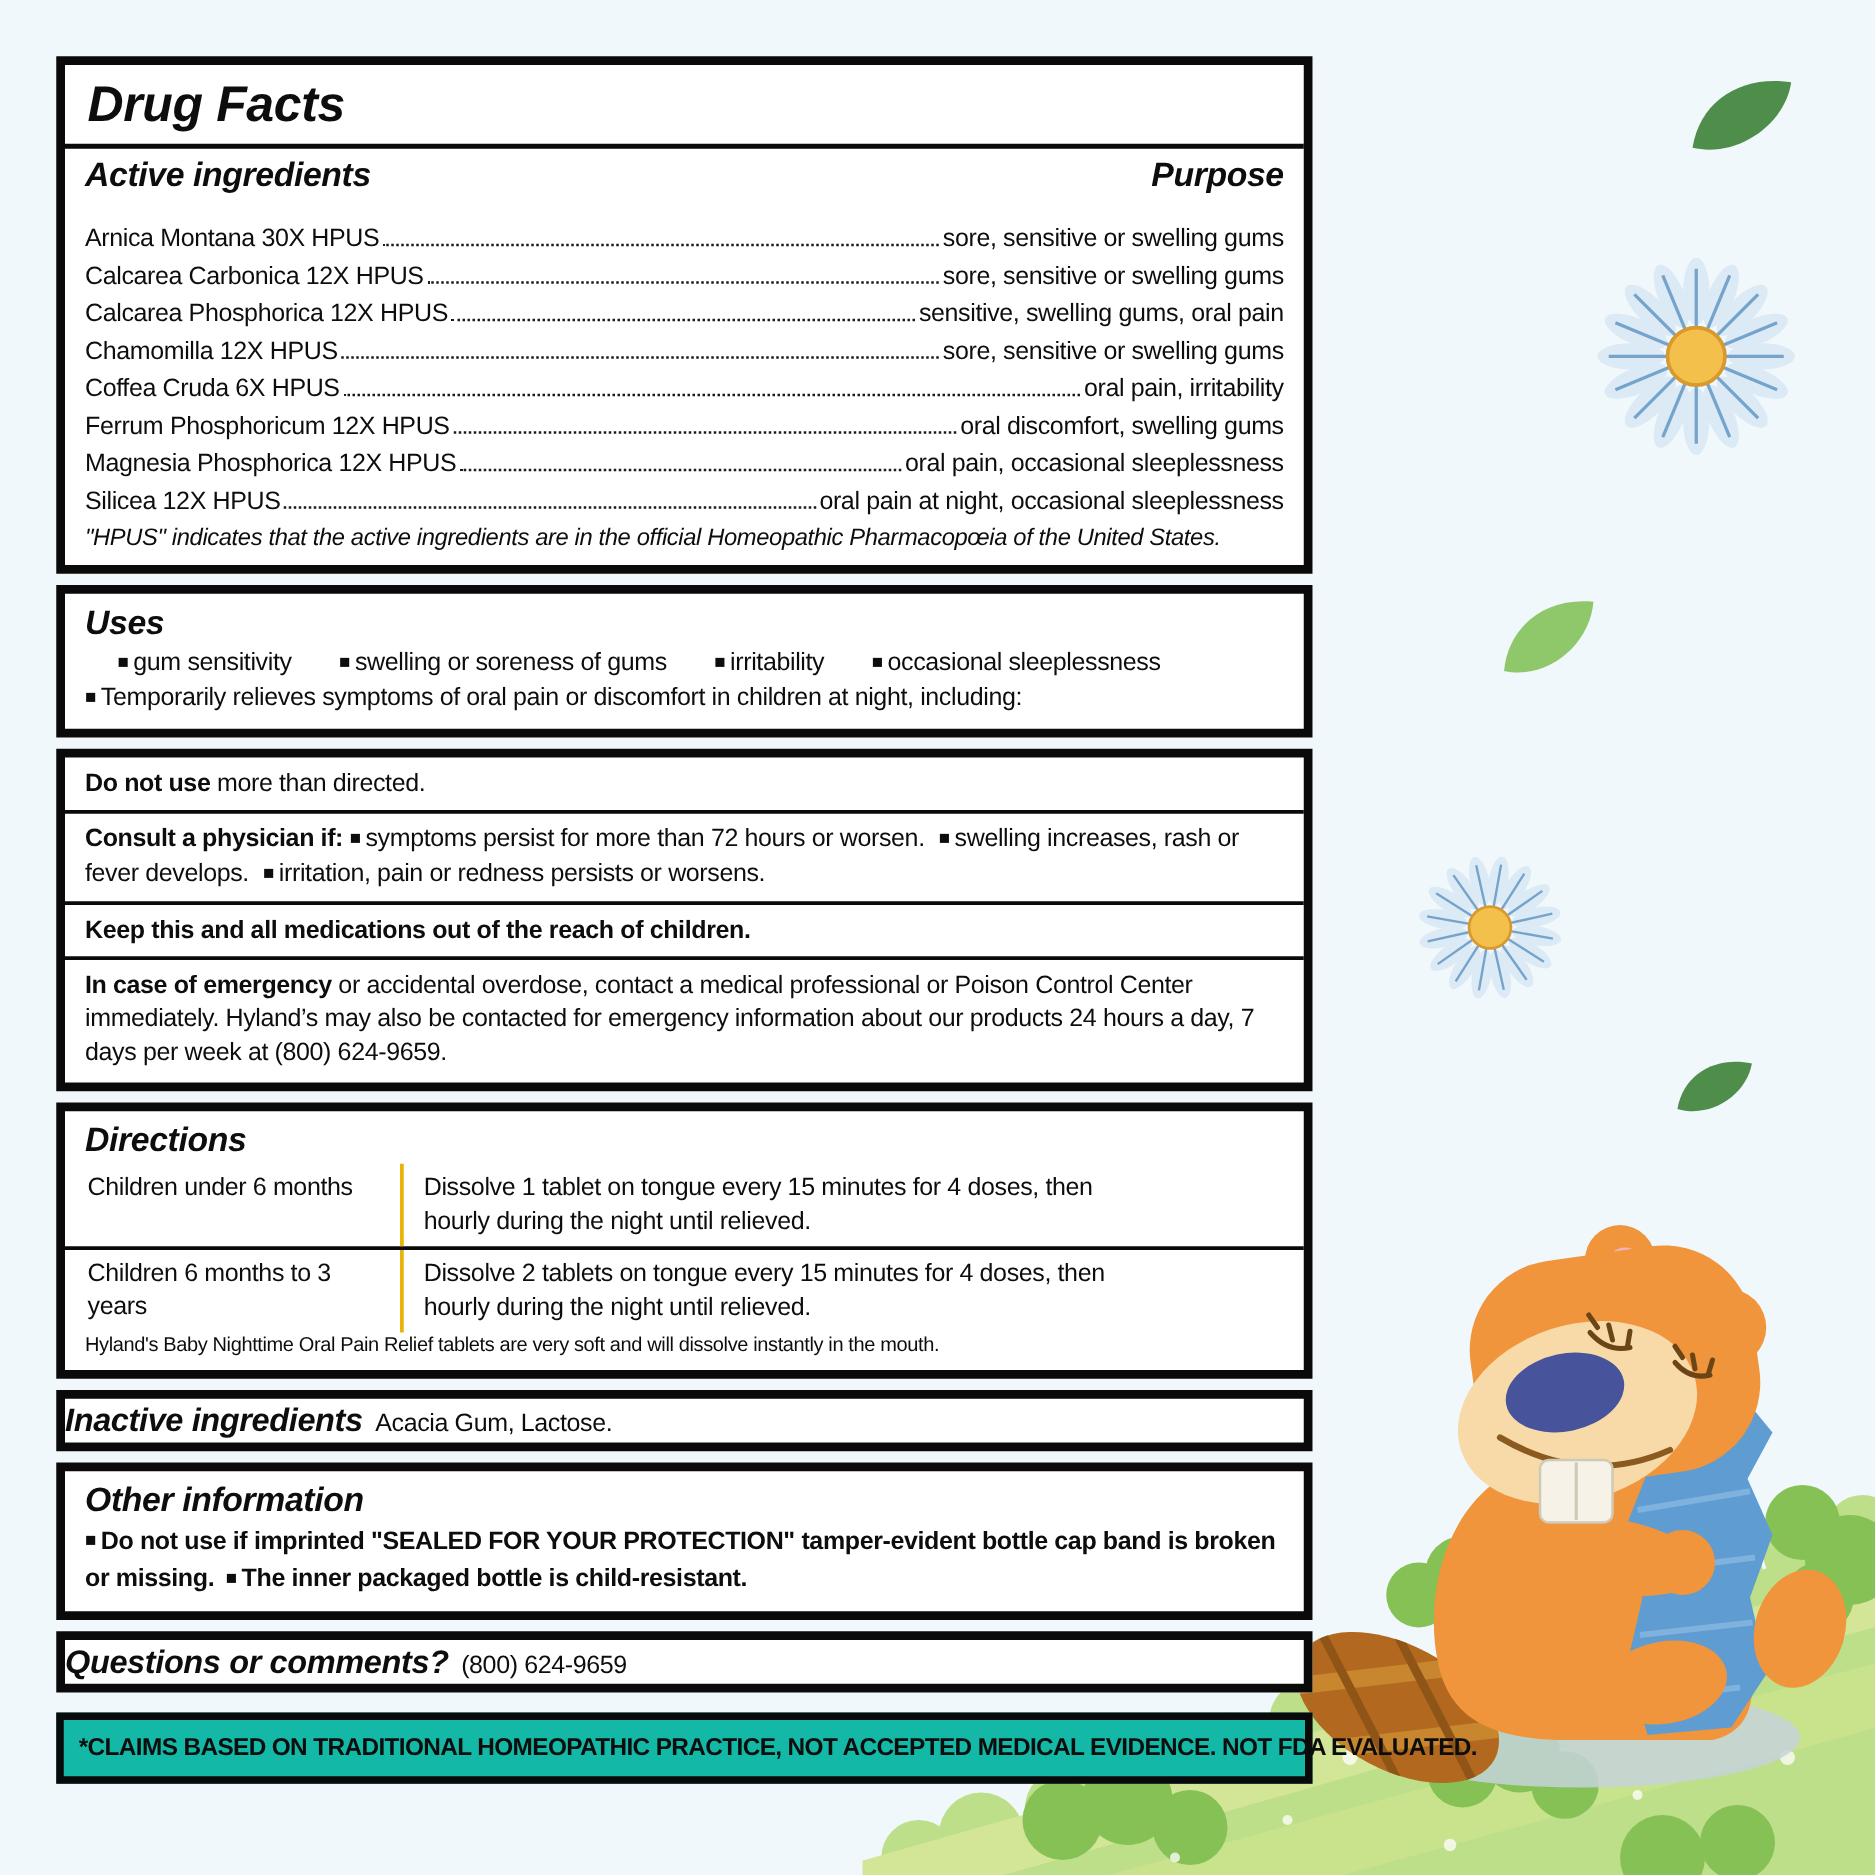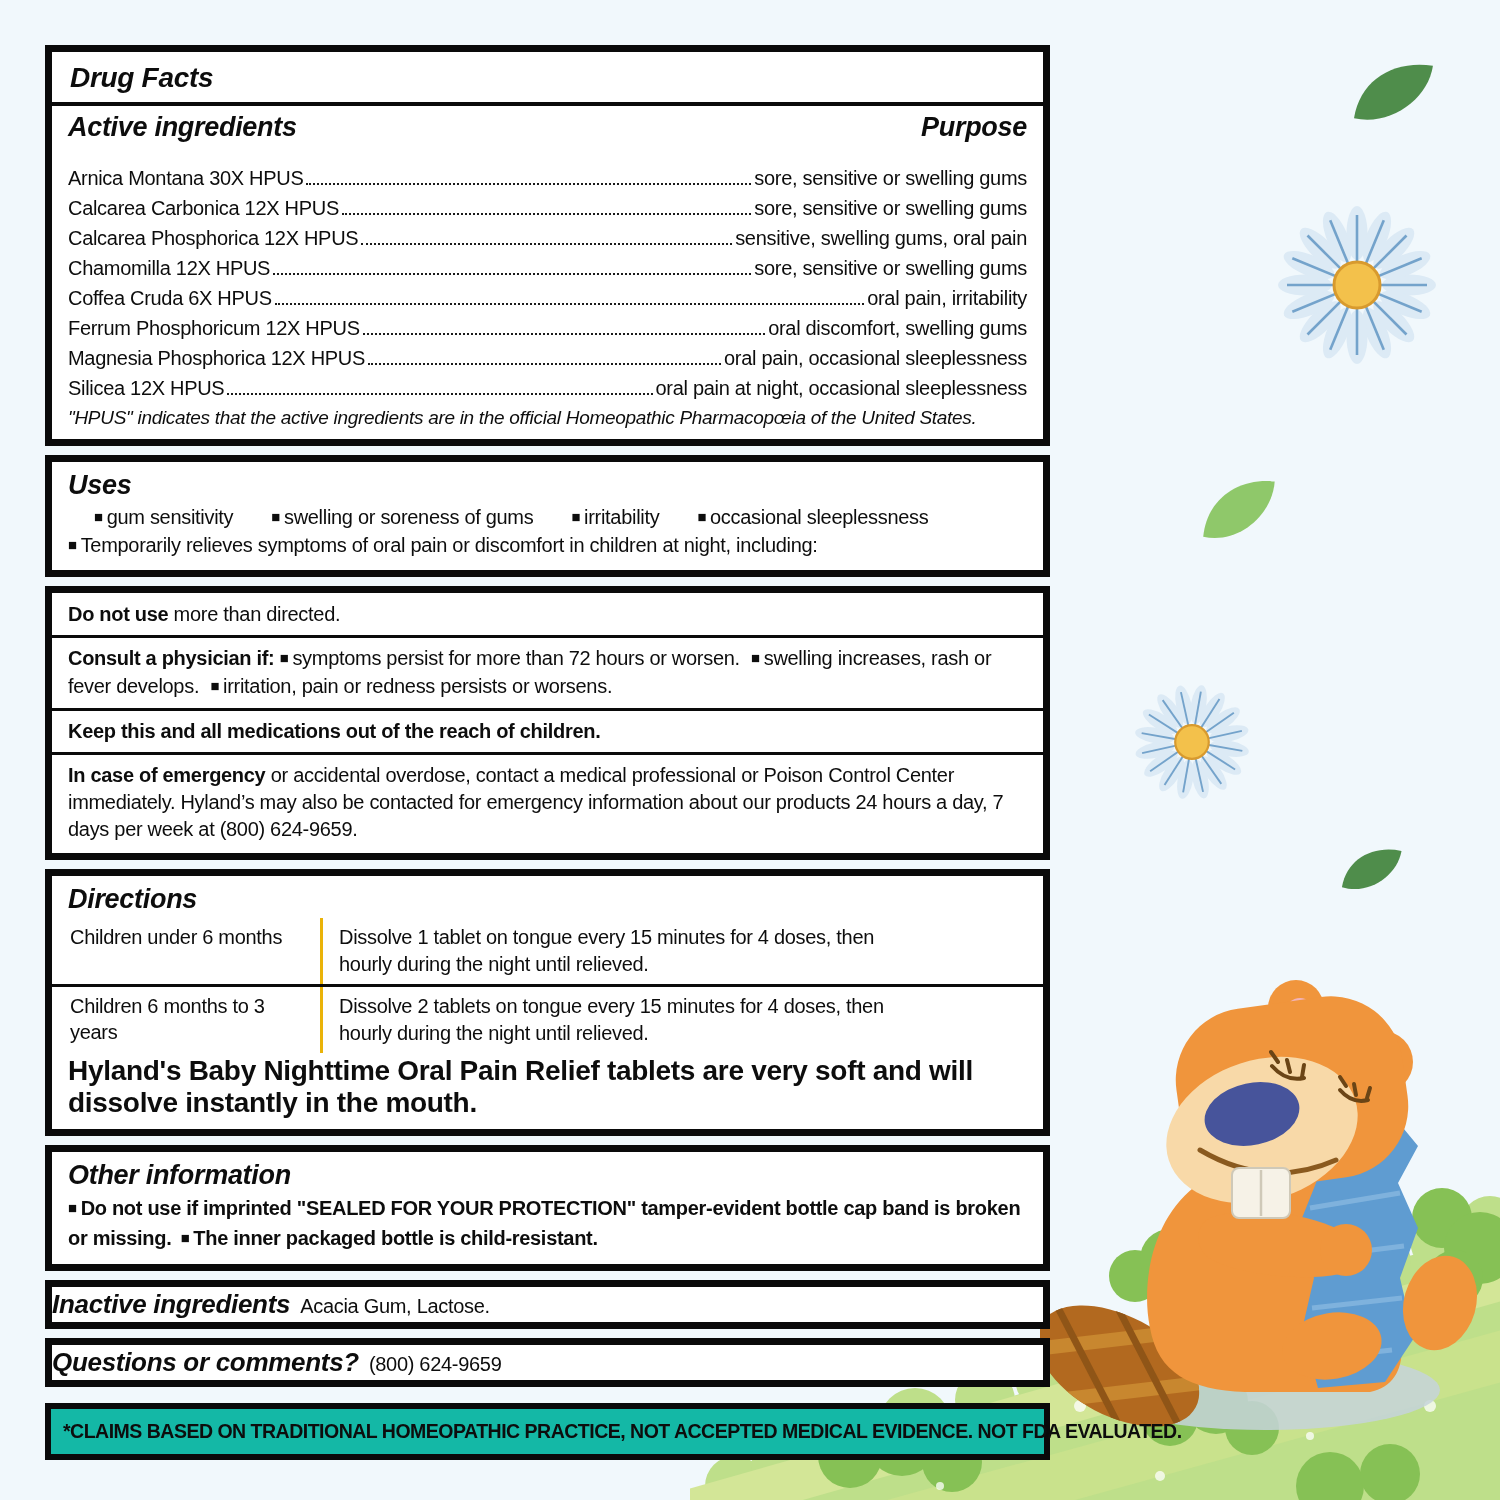--- a/index.html
+++ b/index.html
@@ -17,21 +17,21 @@
   
   .label-col { position:absolute; left:45px; top:45px; width:1005px; }
 
   .dfbox {
     background:#ffffff;
     border:7px solid #0a0a0a;
     padding:8px 16px 10px 16px;
     margin-bottom:9px;
   }
 
-  .df-title { font-size:28px; font-weight:bold; font-style:italic; padding:2px 0 8px 2px; }
+  .df-title { font-size:40px; font-weight:bold; font-style:italic; padding:2px 0 8px 2px; }
   .title-rule { border-top:4px solid #0a0a0a; margin:0 -16px 6px -16px; }
 
   .hdr-row { display:flex; justify-content:space-between; align-items:flex-end; margin-bottom:20px;gap:24px; }
   .hdr-row .h { font-size:27px; font-weight:bold; font-style:italic; }
 
   .ing-row { display:flex; align-items:baseline; font-size:20px; line-height:30px; }
   .ing-row .name, .ing-row .purpose { white-space:nowrap; }
   .ing-row .dots { flex:1; border-bottom:2px dotted #1a1a1a; margin:0 3px 5px 3px; min-width:20px; }
   .hpus-note { font-style:italic; font-size:19px; margin-top:4px; }
 
@@ -43,21 +43,21 @@
   .uses-bullets span { white-space:nowrap; }
   .consult-items { display:inline; }
   .consult-items .sq { margin-right:6px; }
 
   .hairline { border-top:3px solid #0a0a0a; margin:7px -16px; }
 
   .dir-row { display:flex; align-items:stretch; }
   .dir-row .age { width:252px; flex:0 0 252px; padding:6px 8px 6px 2px; font-size:20px; line-height:26px; }
   .dir-row .inst { flex:1; border-left:3px solid #eab308; padding:6px 0 6px 16px; font-size:20px; line-height:27px; }
   .dir-row .inst span { display:block; max-width:575px; }
-  .dir-note { font-size:28px; margin-top:2px;font-weight:bold; }
+  .dir-note { font-size:16px; margin-top:2px; }
 
   .other-txt { font-size:20px; font-weight:bold; line-height:29px; }
   .other-txt .sq { margin-right:4px; }
 
   .inline-h { font-size:26px; font-weight:bold; font-style:italic; margin-right:10px; }
   .inline-v { font-size:20px; }
   .one-line { display:flex; align-items:baseline; padding:2px 0; }
 
   .claims-box {
     background:#14b8a6;
@@ -355,33 +355,33 @@
     <div class="hairline" style="margin:0 -16px;"></div>
     <div class="dir-row">
       <div class="age">Children 6 months to 3 years</div>
       <div class="inst">
           <span>Dissolve 2 tablets on tongue every 15 minutes for 4 doses, then hourly during the night until relieved.</span>
         </div>
     </div>
     <div class="dir-note">Hyland's Baby Nighttime Oral Pain Relief tablets are very soft and will dissolve instantly in the mouth.</div>
   </div>
 
+  <div class="dfbox one-line">
+    <span class="inline-h">Inactive ingredients</span>
+    <span class="inline-v">Acacia Gum, Lactose.</span>
+  </div>
+
   <div class="dfbox">
     <div class="sec-h">Other information</div>
     <div class="other-txt">
       <span class="sq">Do not use if imprinted "SEALED FOR YOUR PROTECTION" tamper-evident bottle cap band is broken or missing.</span>
       <span class="sq">The inner packaged bottle is child-resistant.</span>
     </div>
   </div>
 
   <div class="dfbox one-line">
-    <span class="inline-h">Inactive ingredients</span>
-    <span class="inline-v">Acacia Gum, Lactose.</span>
-  </div>
-
-  <div class="dfbox one-line">
     <span class="inline-h">Questions or comments?</span>
     <span class="inline-v">(800) 624-9659</span>
   </div>
 
   <div class="claims-box">*CLAIMS BASED ON TRADITIONAL HOMEOPATHIC PRACTICE, NOT ACCEPTED MEDICAL EVIDENCE. NOT FDA EVALUATED.</div>
 
 </div>
 
 </body></html>

